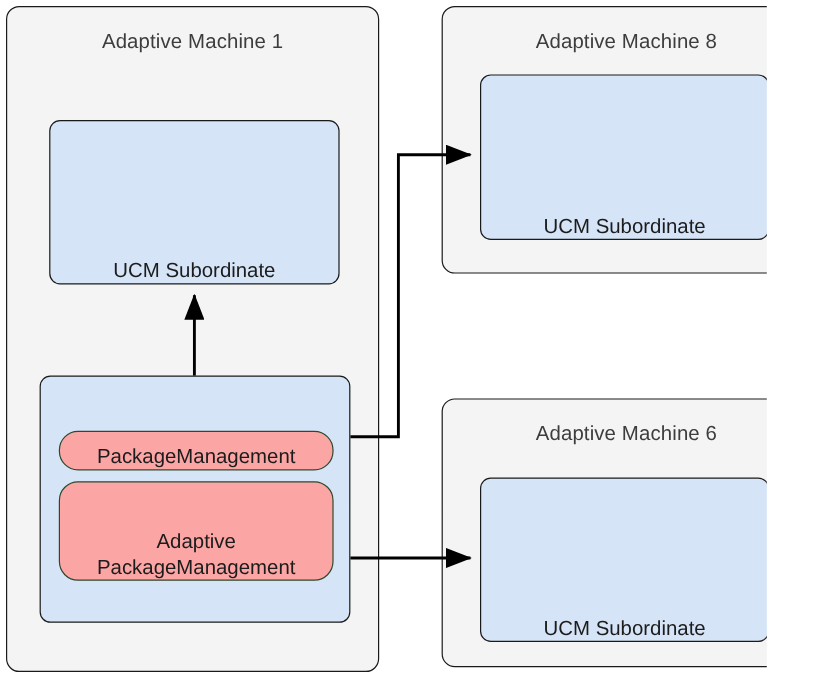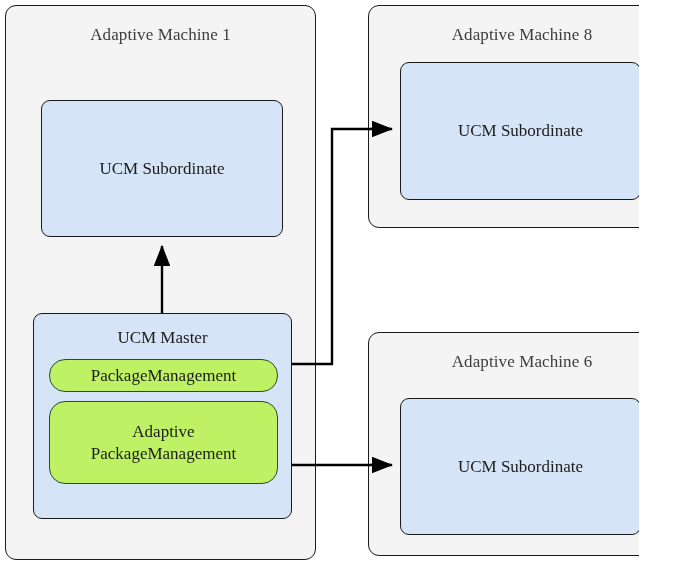--- a/index.html
+++ b/index.html
@@ -5,21 +5,21 @@
   html, body {
     margin: 0;
     padding: 0;
     background: #ffffff;
   }
   #canvas {
     position: relative;
     width: 639px;
     height: 566px;
     background: #ffffff;
-    font-family: Liberation Serif, serif;
+    font-family: Liberation Sans, sans-serif;
     overflow: hidden;
   }
   .machine {
     position: absolute;
     background: #f4f4f4;
     border: 1.6px solid #1a1a1a;
     border-radius: 11px;
     box-sizing: border-box;
   }
   .machine-title {
@@ -28,33 +28,33 @@
     right: 0;
     text-align: center;
     font-size: 17px;
     color: #3d3d3d;
     letter-spacing: 0.1px;
   }
   .node {
     position: absolute;
     box-sizing: border-box;
     display: flex;
-    align-items: center;
+    align-items: flex-end;
     justify-content: center;
     text-align: center;
     font-size: 17px;
     color: #1c1c1c;
   }
   .node-blue {
     background: #d6e4f7;
     border: 1.6px solid #1a1a1a;
     border-radius: 9px;
   }
   .node-green {
-    background: #bef264;
+    background: #fca5a5;
     border: 1.4px solid #2d4a2d;
     border-radius: 16px;
   }
   .master-title {
     position: absolute;
     left: 0;
     right: 0;
     text-align: center;
     font-size: 17px;
     color: #1c1c1c;
@@ -80,21 +80,20 @@
 
   <div class="machine" style="left:5px; top:5px; width:311px; height:555px;">
     <div class="machine-title" style="top:19px;">Adaptive Machine 1</div>
   </div>
 
   <div class="node node-blue" style="left:41px; top:100px; width:242px; height:137px;">
     <span class="node-label">UCM Subordinate</span>
   </div>
 
   <div class="node node-blue" style="left:33px; top:313px; width:259px; height:206px; display:block;">
-    <div class="master-title" style="top:14px;">UCM Master</div>
 
     <div class="node node-green" style="left:15px; top:45px; width:229px; height:33px;">
       <span class="node-label">PackageManagement</span>
     </div>
 
     <div class="node node-green" style="left:15px; top:87px; width:229px; height:83px;">
       <span class="node-label">Adaptive
 PackageManagement</span>
     </div>
   </div>

